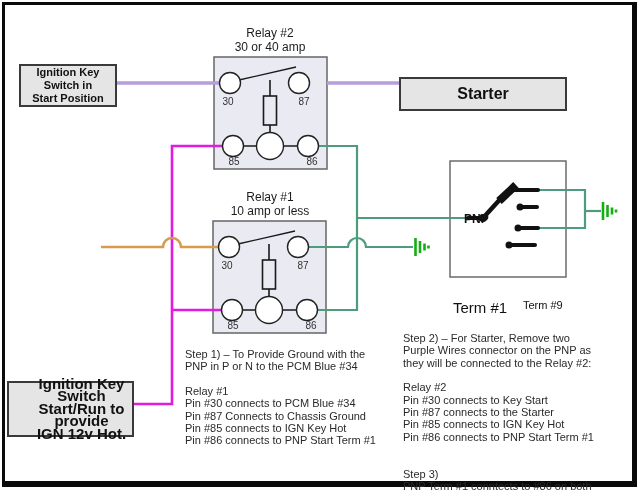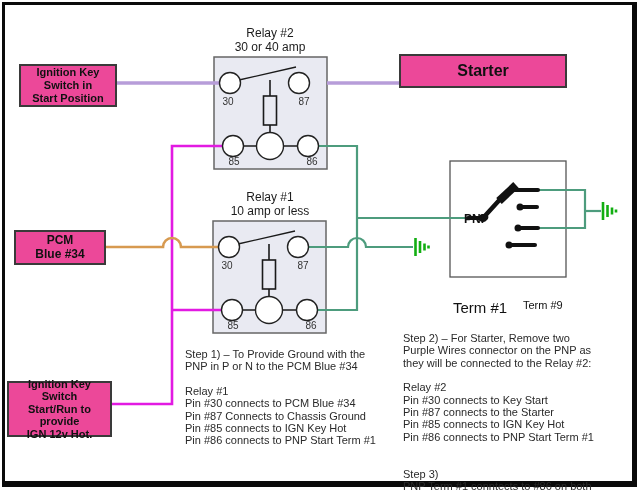--- a/index.html
+++ b/index.html
@@ -1,21 +1,21 @@
 <!DOCTYPE html>
 <html style="--wire-purple: #b79dd9; --wire-magenta: #e21ae2; --wire-orange: #d79a50; --wire-green: #4d9c7d; --ground-green: #12ae12; --relay-fill: #e9eaf2; --line-black: #1a1a1a;"><head>
 <meta charset="utf-8">
 <style>
   html,body{margin:0;padding:0;background:#fff;}
   .stage{position:relative;width:640px;height:490px;background:#ffffff;overflow:hidden;
          font-family:"Liberation Sans",sans-serif;}
   .frame{position:absolute;left:2px;top:2px;width:627px;height:476px;
          border:3px solid #0a0a0a;border-right-width:5px;border-bottom-width:6px;}
   svg{position:absolute;left:0;top:0;}
-  .labelbox{position:absolute;background:#ec4899;border:2px solid #3a3a3a;
+  .labelbox{position:absolute;background:#e5e5e5;border:2px solid #3a3a3a;
             display:flex;align-items:center;justify-content:center;text-align:center;
             font-weight:bold;color:#111;white-space:pre-line;}
   .caption{position:absolute;text-align:center;color:#1c1c1c;font-size:12px;
            line-height:13.5px;white-space:pre-line;}
   .note{position:absolute;color:#2a2a2a;font-size:11px;line-height:12.35px;
         white-space:pre-line;}
   .pnp-label{position:absolute;color:#111;margin-top:43px;}
   
   .wp{stroke:var(--wire-purple);stroke-width:3.5;fill:none;}
   .wm{stroke:var(--wire-magenta);stroke-width:2.6;fill:none;}
@@ -114,26 +114,24 @@
       <line x1="607.5" y1="205" x2="607.5" y2="217"></line>
       <line x1="612" y1="207.5" x2="612" y2="214.5"></line>
       <line x1="616" y1="209.5" x2="616" y2="212.5"></line>
     </g>
   </svg>
 
   <div class="labelbox" style="left:19px;top:64px;width:94px;height:39px;font-size:11px;line-height:13px;">Ignition Key
 Switch in
 Start Position</div>
 
-  <div class="labelbox" style="left:399px;top:54px;width:164px;height:30px;font-size:16px;">Starter</div>
+  <div class="labelbox" style="left:399px;top:77px;width:164px;height:30px;font-size:16px;">Starter</div>
 
-  <div class="labelbox" style="left:14px;top:230px;width:88px;height:31px;font-size:12px;line-height:13.5px;">PCM
-Blue #34</div>
 
-  <div class="labelbox" style="left:7px;top:381px;width:101px;height:52px;font-size:11px;line-height:12.5px;">Ignition Key Switch
+  <div class="labelbox" style="left:7px;top:381px;width:101px;height:52px;font-size:15px;line-height:12.5px;padding-left:22px;">Ignition Key Switch
 Start/Run to
 provide
 IGN 12v Hot.</div>
 
   <div class="caption" style="left:175px;top:27px;width:190px;">Relay #2
 30 or 40 amp</div>
   <div class="caption" style="left:175px;top:191px;width:190px;">Relay #1
 10 amp or less</div>
 
   <div class="pnp-label" style="left:464px;top:169px;font-size:12px;font-weight:bold;">PNP</div>

